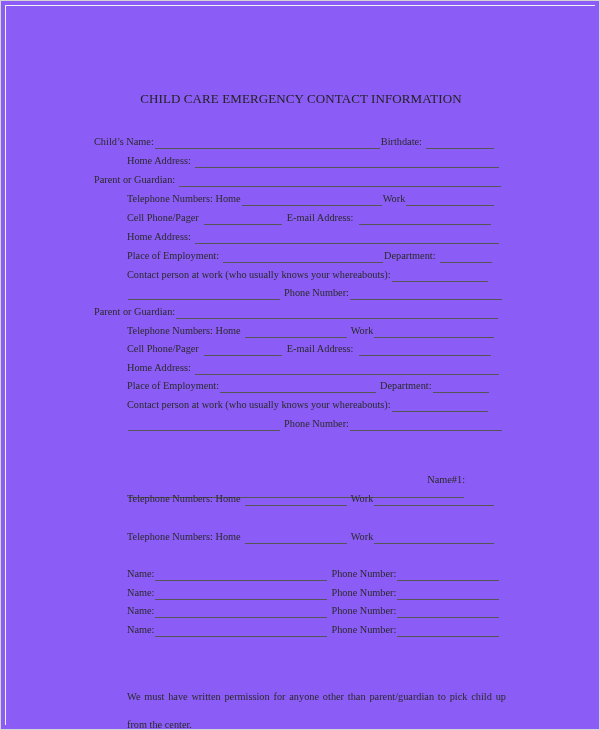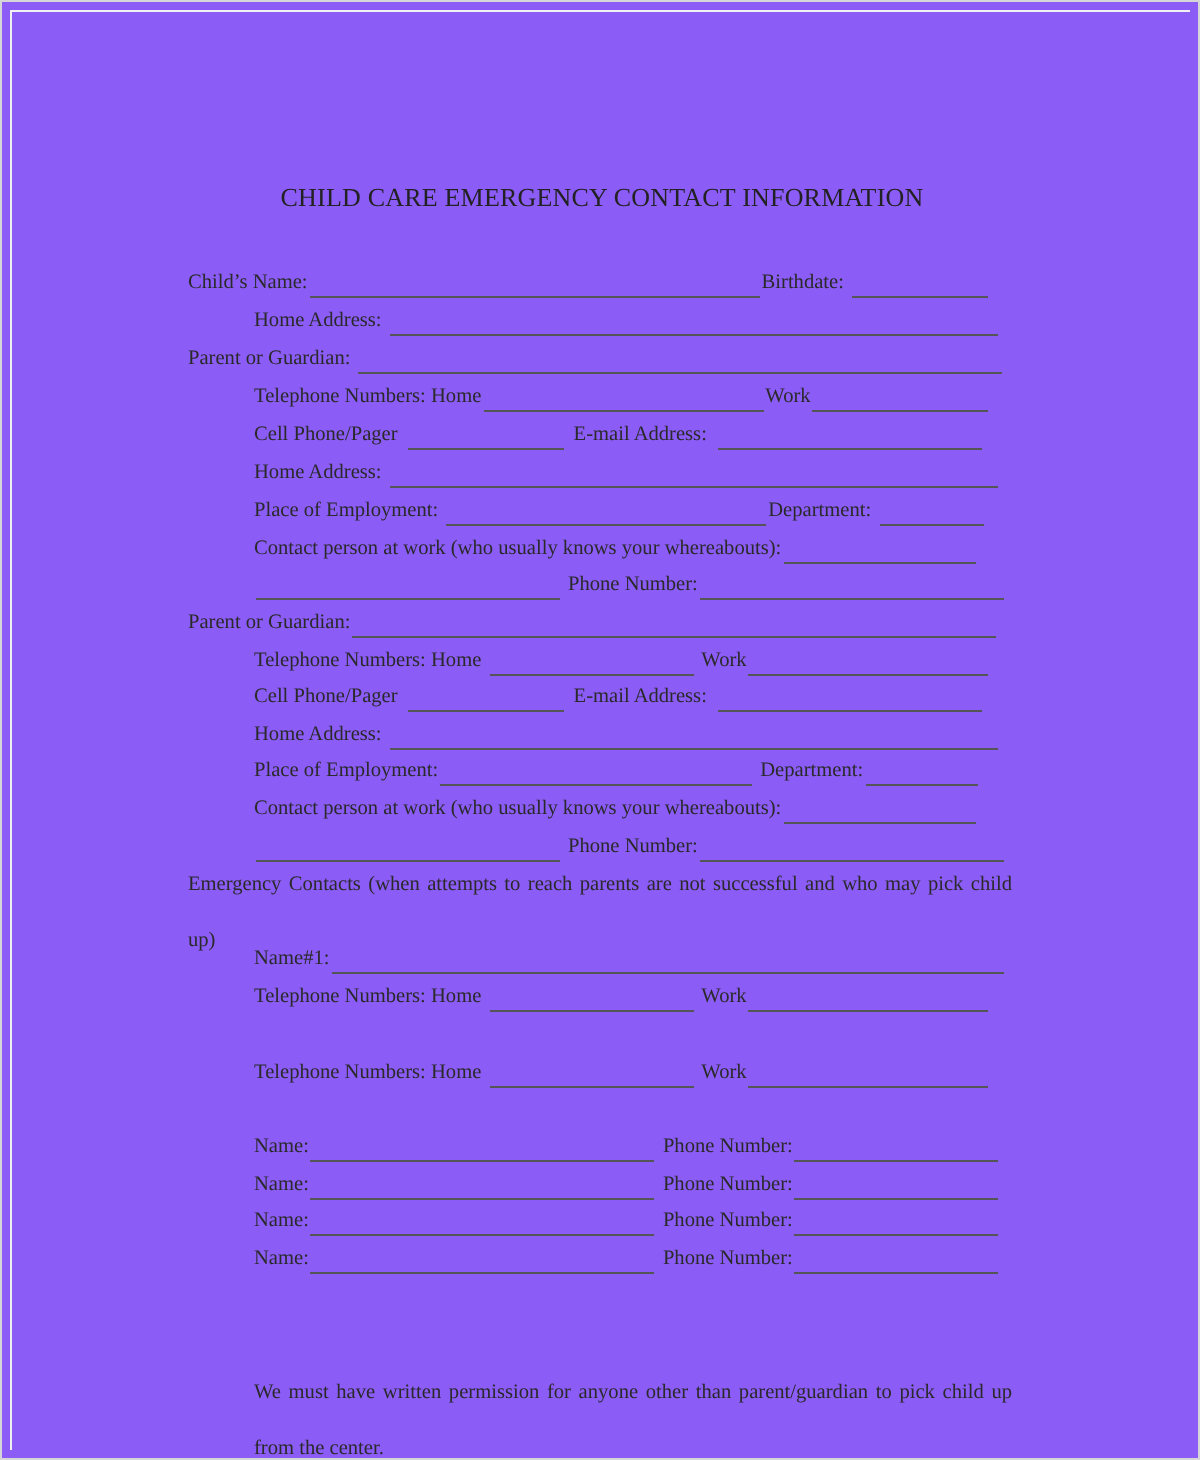--- a/index.html
+++ b/index.html
@@ -118,23 +118,22 @@
   <div class="line l1" style="top:397px;">
     <span>Contact person at work (who usually knows your whereabouts):</span>
     <span class="blank" style="width:96px;"></span>
   </div>
   <div class="line l1" style="top:416px;">
     <span class="blank" style="width:152px;margin-right:4px;"></span>
     <span>Phone Number:</span>
     <span class="blank" style="width:152px;"></span>
   </div>
 
-  <div class="para" style="left:93px;top:428px;width:412px;">Emergency Contacts (when attempts to reach parents are not successful and who may pick child up)</div>
 
-  <div class="line l1" style="top:472px;">
+  <div class="line l1" style="top:472px;flex-direction:column;">
     <span>Name#1:</span>
     <span class="blank" style="width:336px;"></span>
   </div>
   <div class="line l1" style="top:491px;">
     <span>Telephone Numbers: Home</span>
     <span class="blank" style="width:102px;margin:0 4px;"></span>
     <span>Work</span>
     <span class="blank" style="width:120px;"></span>
   </div>
   <div class="line l1" style="top:529px;">

